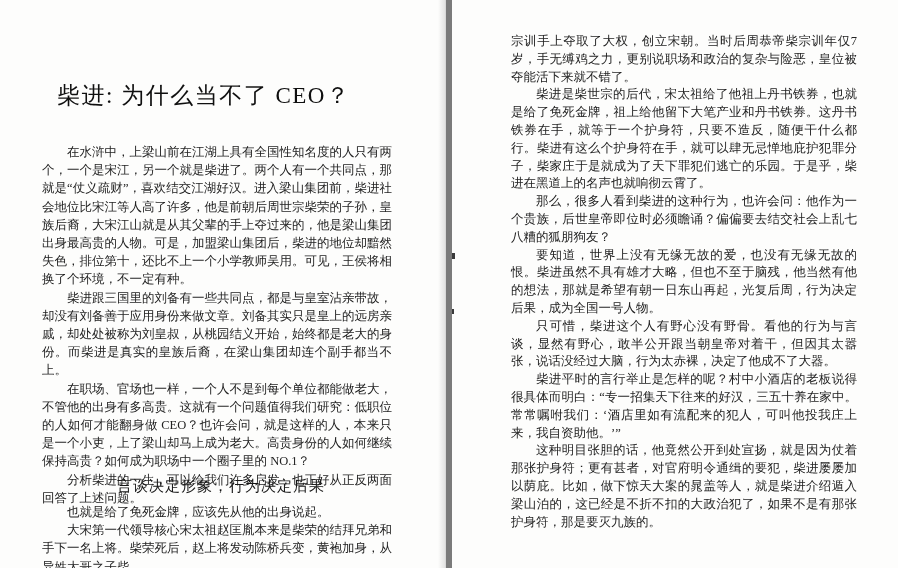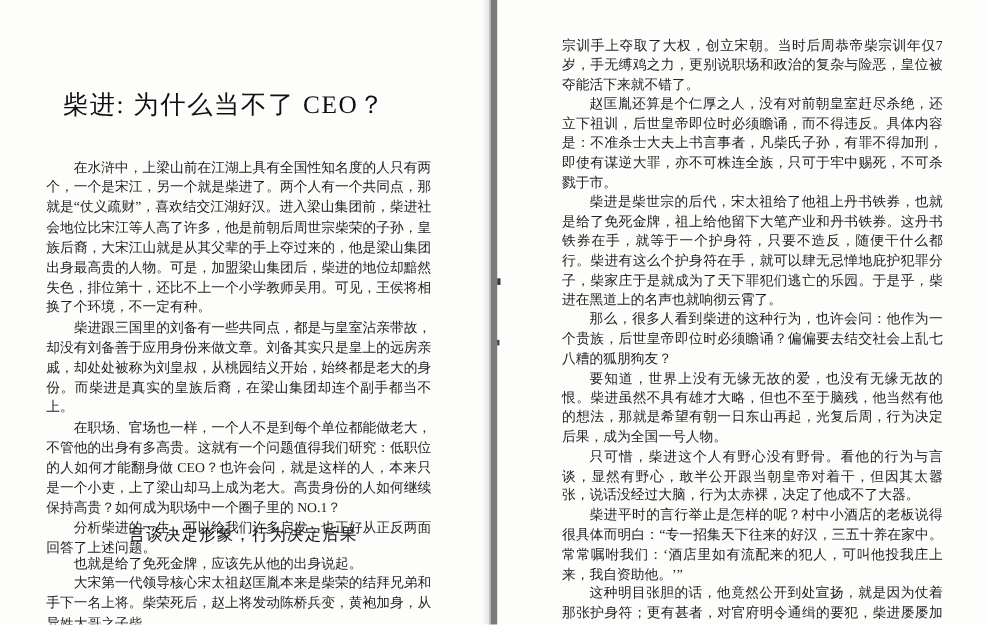--- a/index.html
+++ b/index.html
@@ -100,21 +100,20 @@
   </div>
 
   <div class="gutter-shadow"></div>
   <div class="gutter-line"></div>
   <div class="speck speck-1"></div>
   <div class="speck speck-2"></div>
 
   <div class="page page-right">
     <div class="body-block right-body">
       <p class="cont">宗训手上夺取了大权，创立宋朝。当时后周恭帝柴宗训年仅7岁，手无缚鸡之力，更别说职场和政治的复杂与险恶，皇位被夺能活下来就不错了。</p>
-      <p>赵匡胤还算是个仁厚之人，没有对前朝皇室赶尽杀绝，还立下祖训，后世皇帝即位时必须瞻诵，而不得违反。具体内容是：不准杀士大夫上书言事者，凡柴氏子孙，有罪不得加刑，即使有谋逆大罪，亦不可株连全族，只可于牢中赐死，不可杀戮于市。</p>
       <p>柴进是柴世宗的后代，宋太祖给了他祖上丹书铁券，也就是给了免死金牌，祖上给他留下大笔产业和丹书铁券。这丹书铁券在手，就等于一个护身符，只要不造反，随便干什么都行。柴进有这么个护身符在手，就可以肆无忌惮地庇护犯罪分子，柴家庄于是就成为了天下罪犯们逃亡的乐园。于是乎，柴进在黑道上的名声也就响彻云霄了。</p>
       <p>那么，很多人看到柴进的这种行为，也许会问：他作为一个贵族，后世皇帝即位时必须瞻诵？偏偏要去结交社会上乱七八糟的狐朋狗友？</p>
       <p>要知道，世界上没有无缘无故的爱，也没有无缘无故的恨。柴进虽然不具有雄才大略，但也不至于脑残，他当然有他的想法，那就是希望有朝一日东山再起，光复后周，行为决定后果，成为全国一号人物。</p>
       <p>只可惜，柴进这个人有野心没有野骨。看他的行为与言谈，显然有野心，敢半公开跟当朝皇帝对着干，但因其太嚣张，说话没经过大脑，行为太赤裸，决定了他成不了大器。</p>
       <p>柴进平时的言行举止是怎样的呢？村中小酒店的老板说得很具体而明白：“专一招集天下往来的好汉，三五十养在家中。常常嘱咐我们：‘酒店里如有流配来的犯人，可叫他投我庄上来，我自资助他。’”</p>
       <p>这种明目张胆的话，他竟然公开到处宣扬，就是因为仗着那张护身符；更有甚者，对官府明令通缉的要犯，柴进屡屡加以荫庇。比如，做下惊天大案的晁盖等人，就是柴进介绍遁入梁山泊的，这已经是不折不扣的大政治犯了，如果不是有那张护身符，那是要灭九族的。</p>
 
     </div>
   </div>
 

